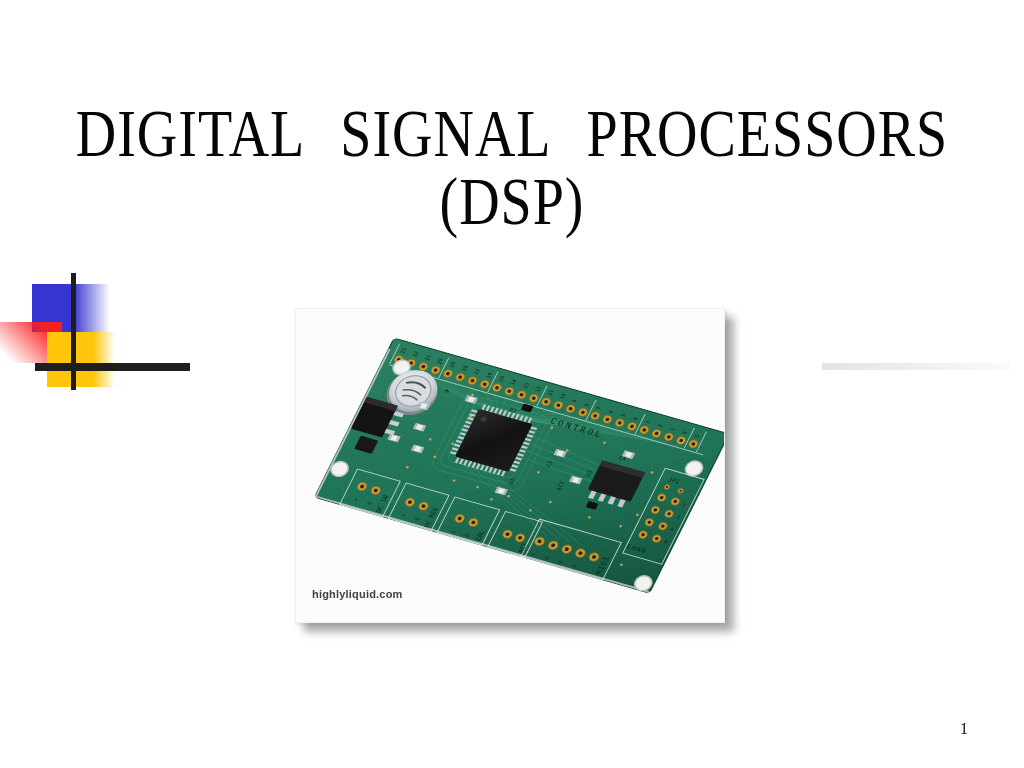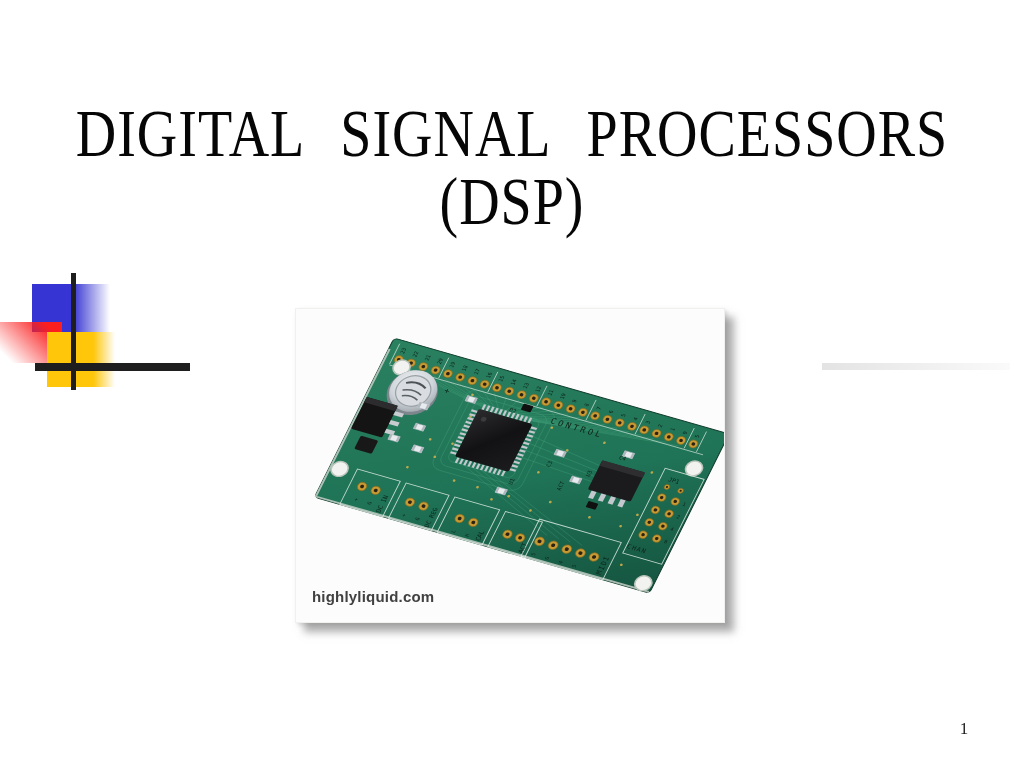--- a/index.html
+++ b/index.html
@@ -26,21 +26,21 @@
   .h-line-right{left:822px;top:363px;width:188px;height:7px;
     background:linear-gradient(90deg,var(--gray-line,#e3e3e3) 0%,#fafafa 100%);}
 
   
   .photo{position:absolute;left:295px;top:308px;width:430px;height:315px;margin:0;
          background:#fcfcfc;border:1px solid #f0f0ee;box-sizing:border-box;
          box-shadow:9px 9px 8px rgba(105,105,105,.55), 2px 2px 4px rgba(150,150,150,.3);
          overflow:hidden;}
   .photo svg{display:block;}
   .watermark{position:absolute;left:16px;top:279px;
-         font-family:"Liberation Sans",sans-serif;font-weight:bold;font-size:15px;
+         font-family:"Liberation Sans",sans-serif;font-weight:bold;font-size:11px;
          color:var(--watermark-gray,#414141);letter-spacing:.2px;}
 
   
   .page-number{position:absolute;left:952px;top:719px;width:24px;text-align:center;
          font-size:17px;color:#1c1c1c;}
 
   
   .silk-label{font-family:"DejaVu Sans Mono",monospace;fill:var(--label-dark,#0d241b);}
 </style>
 </head>

